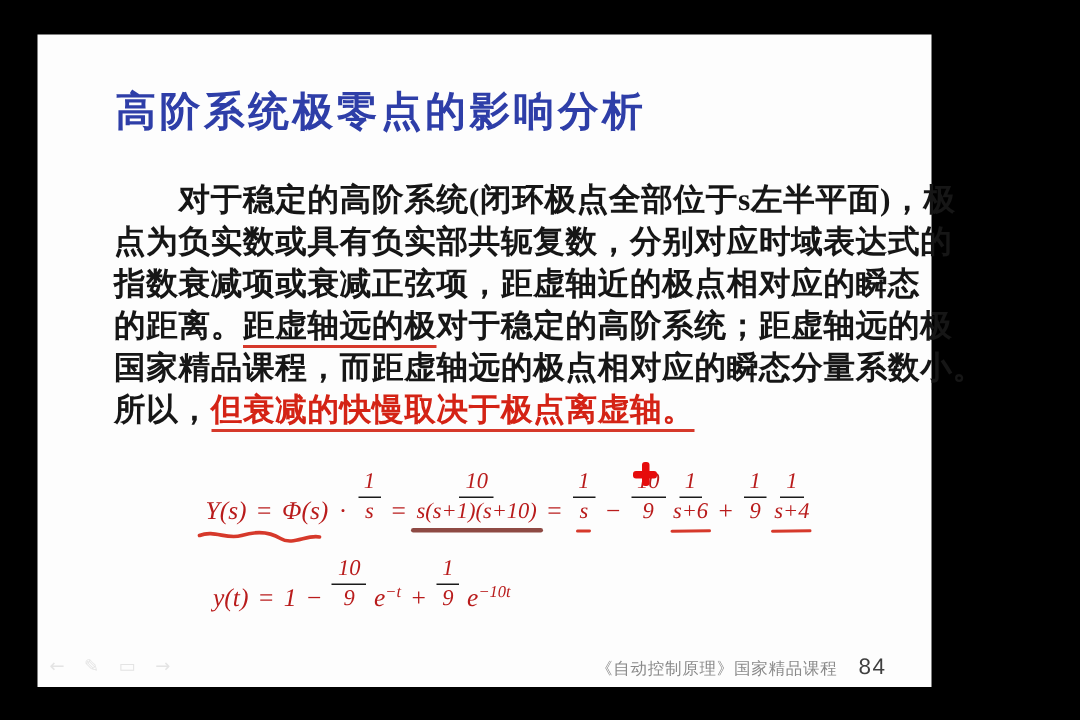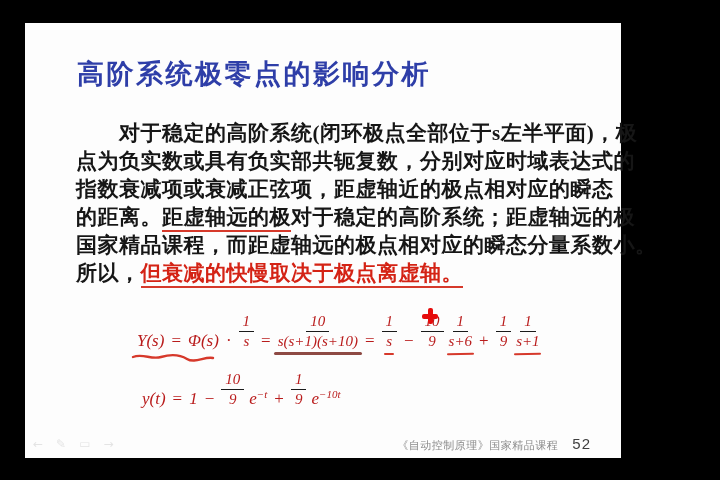--- a/index.html
+++ b/index.html
@@ -149,21 +149,21 @@
         <span class="num">1</span>
         <span class="den ul-red">s+6</span>
       </span>
       <span class="op">+</span>
       <span class="frac">
         <span class="num">1</span>
         <span class="den">9</span>
       </span>
       <span class="frac">
         <span class="num">1</span>
-        <span class="den ul-red">s+1</span>
+        <span class="den ul-red">s+4</span>
       </span>
     </div>
 
     <div class="formula f-yt">
       <span>y(t)</span>
       <span class="op">=</span>
       <span>1</span>
       <span class="op">−</span>
       <span class="frac">
         <span class="num">10</span>
@@ -173,21 +173,21 @@
       <span class="op">+</span>
       <span class="frac">
         <span class="num">1</span>
         <span class="den">9</span>
       </span>
       <span><span>e</span><span class="exp">−10t</span></span>
     </div>
 
     <div class="footer">
       <span class="small">《自动控制原理》国家精品课程</span>
-      <span class="page-num">52</span>
+      <span class="page-num">84</span>
     </div>
 
     <div class="nav-bar">
       <span>←</span>
       <span>✎</span>
       <span>▭</span>
       <span>→</span>
     </div>
 
   </div>

